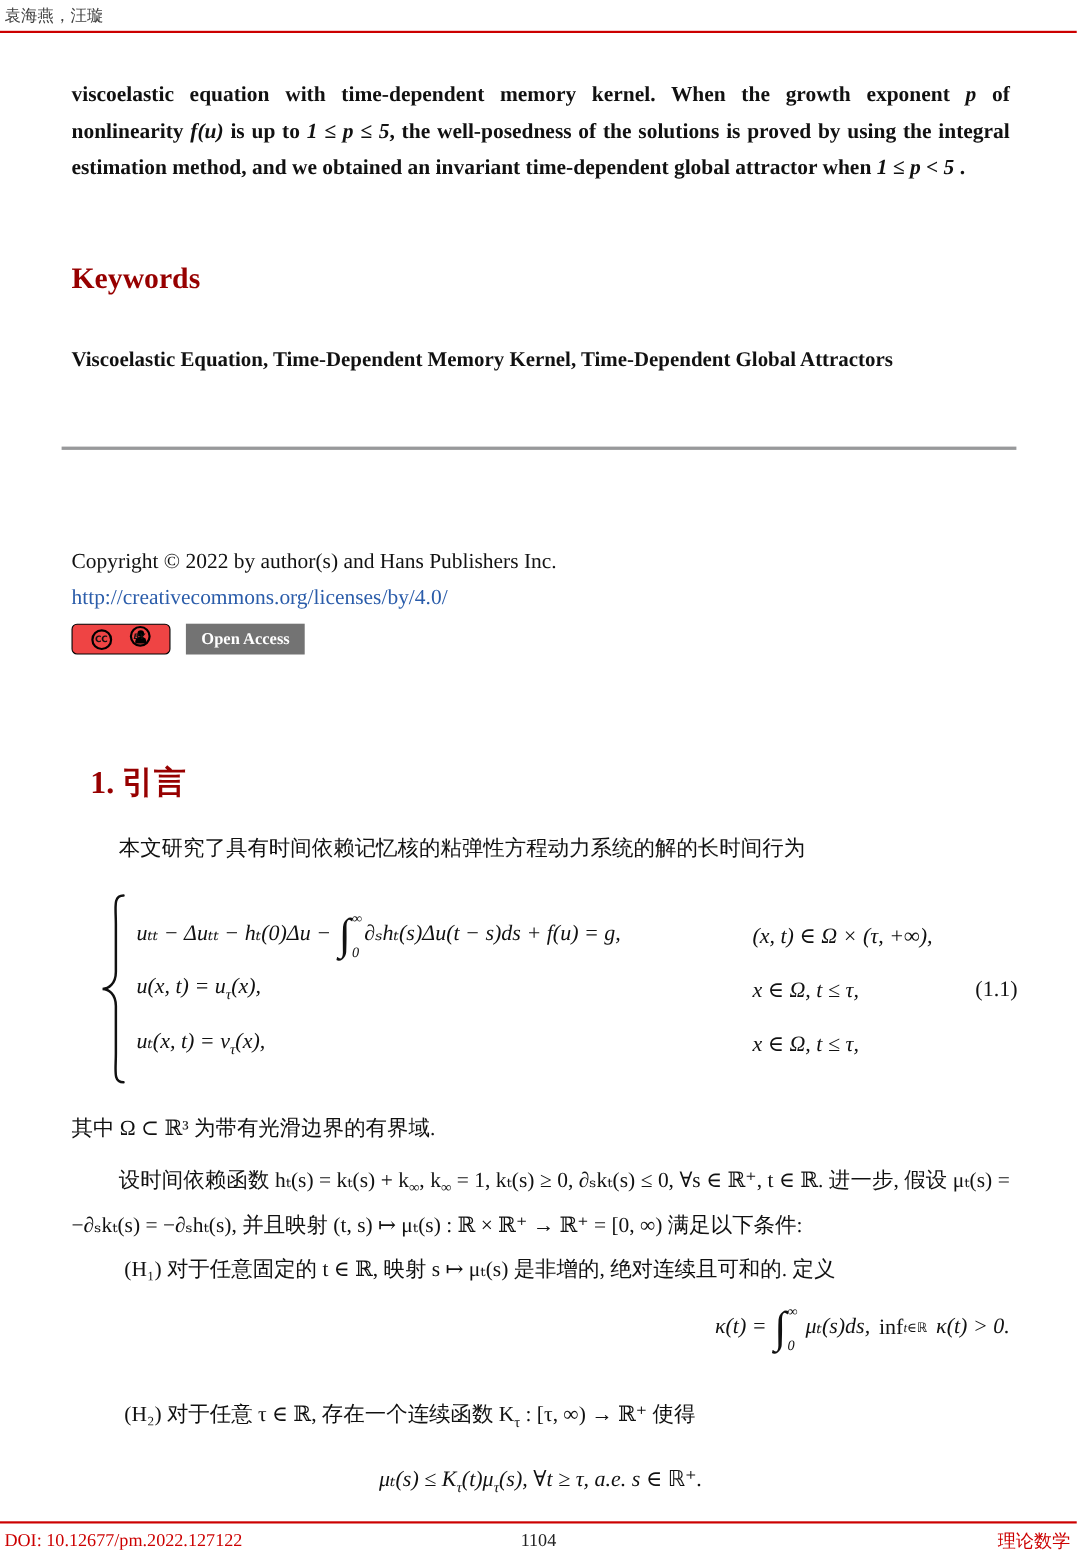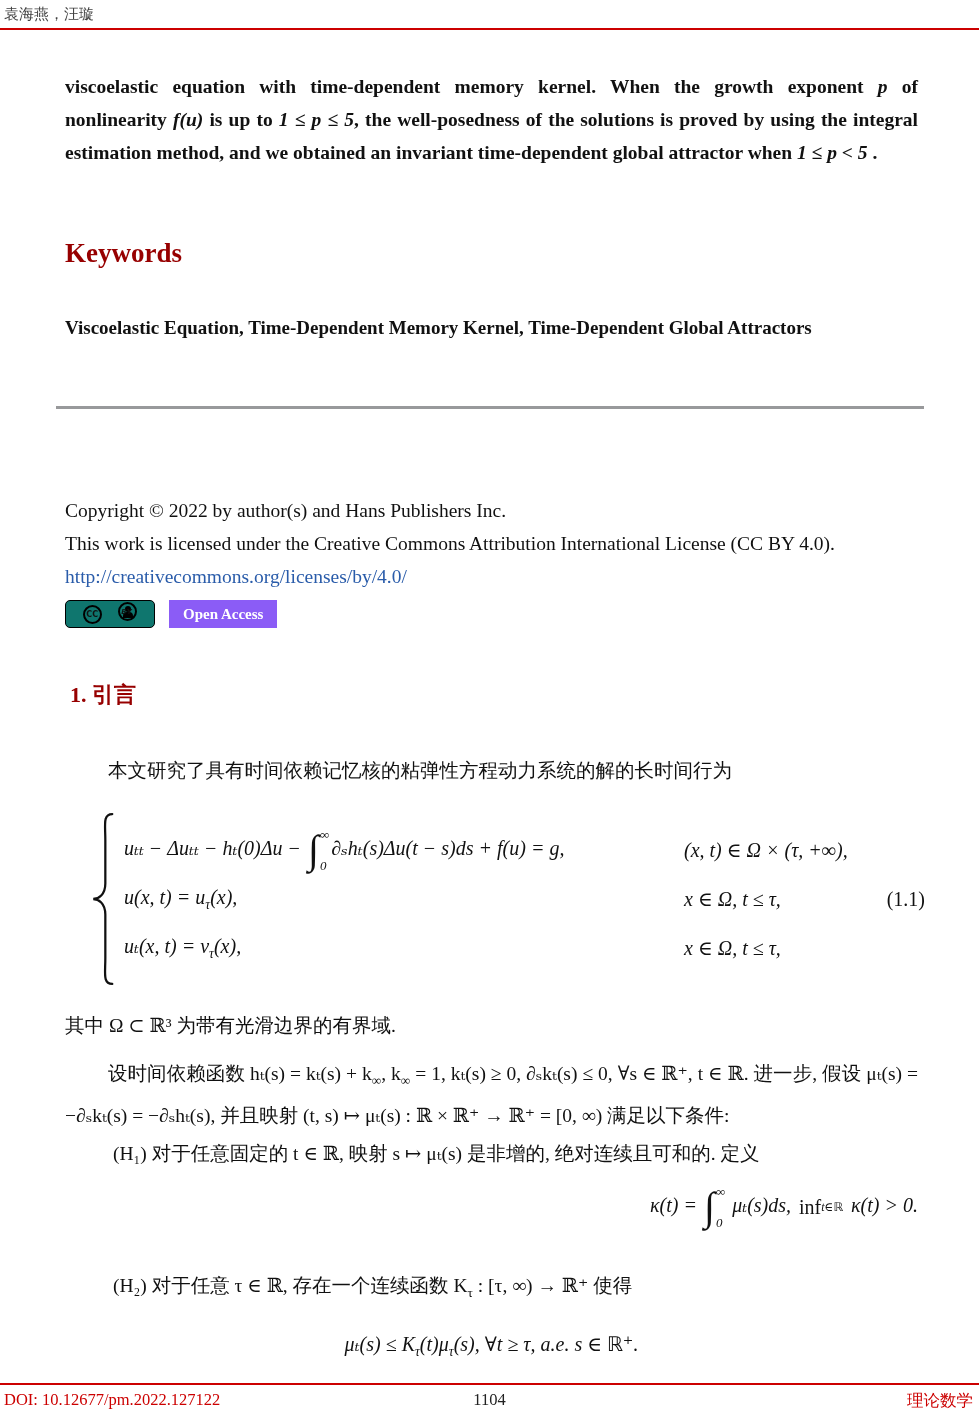--- a/index.html
+++ b/index.html
@@ -23,35 +23,35 @@
   .kw-heading{position:absolute;top:238px;left:65px;margin:0;font-size:27px;font-weight:bold;
     color:var(--heading-maroon,#970000);}
   .kw-text{position:absolute;top:311px;left:65px;width:853px;font-size:19px;font-weight:bold;
     line-height:33px;text-align:justify;}
 
   .divider{position:absolute;top:406px;left:56px;width:868px;height:3px;background:var(--divider-gray,#98999b);}
 
   .license{position:absolute;top:494px;left:65px;width:860px;font-size:19.5px;line-height:33px;}
   .license a{color:var(--link-blue,#2a5caa);text-decoration:none;cursor:pointer;}
   .badges{display:flex;align-items:center;gap:14px;margin-top:7px;}
-  .cc-badge{position:relative;width:90px;height:28px;border:1px solid #000;border-radius:5px;background:#0f766e;
+  .cc-badge{position:relative;width:90px;height:28px;border:1px solid #000;border-radius:5px;background:#ef4444;
     display:inline-flex;align-items:center;justify-content:space-evenly;cursor:pointer;}
   .cc-circle{width:19px;height:19px;border:2px solid #000;border-radius:50%;display:inline-flex;
     align-items:center;justify-content:center;font-size:8px;font-weight:bold;font-family:"DejaVu Sans",sans-serif;}
   .by-wrap{position:relative;width:19px;height:25px;display:inline-block;font-style:italic;}
   .person-circle{position:absolute;top:0;left:0;width:19px;height:19px;border:2px solid #000;border-radius:50%;}
   .person-icon{position:absolute;top:4px;left:6.5px;width:6px;height:6px;background:#000;border-radius:50%;}
   .person-icon::after{content:"";position:absolute;top:6px;left:-2px;width:10px;height:6px;background:#000;
     border-radius:4px 4px 0 0;}
   .by-label{position:absolute;bottom:-2px;left:3px;font-size:7px;font-weight:bold;
     font-family:"DejaVu Sans",sans-serif;letter-spacing:0.5px;}
-  .oa-badge{height:28px;background:#8b5cf6;color:#fff;display:inline-flex;align-items:center;
+  .oa-badge{height:28px;background:#737373;color:#fff;display:inline-flex;align-items:center;
     padding:0 14px;font-size:15px;font-weight:bold;cursor:pointer;}
 
-  .sec-heading{position:absolute;top:675px;left:65px;margin:5px;font-size:22px;font-weight:bold;
+  .sec-heading{position:absolute;top:675px;left:65px;margin:17px;font-size:29px;font-weight:bold;
     color:var(--heading-maroon,#970000);}
 
   .intro{position:absolute;top:757px;left:65px;width:853px;font-size:19.5px;text-indent:2.2em;}
 
   .eq11{position:absolute;top:800px;left:88px;width:837px;display:flex;align-items:center;}
   .brace{flex:0 0 26px;height:198px;}
   .brace svg{width:26px;height:198px;display:block;}
   .eq-lines{flex:1;margin-left:10px;font-size:20px;font-style:italic;}
   .eq-row{display:flex;align-items:center;height:49px;}
   .eq-lhs{width:560px;white-space:nowrap;}
@@ -97,21 +97,20 @@
 
   <div class="abstract"><span>viscoelastic equation with time-dependent memory kernel. When the growth exponent </span><span class="math">p</span><span> of nonlinearity  </span><span class="math">f(u)</span><span> is up to  </span><span class="math">1 ≤ p ≤ 5</span><span>, the well-posedness of the solutions is proved by using the integral estimation method, and we obtained an invariant time-dependent global attractor when  </span><span class="math">1 ≤ p &lt; 5</span><span> .</span></div>
 
   <h2 class="kw-heading">Keywords</h2>
   <div class="kw-text">Viscoelastic Equation, Time-Dependent Memory Kernel, Time-Dependent Global Attractors</div>
 
   <div class="divider"></div>
 
   <div class="license">
     <div>Copyright © 2022 by author(s) and Hans Publishers Inc.</div>
-    <div>This work is licensed under the Creative Commons Attribution International License (CC BY 4.0).</div>
     <div><a>http://creativecommons.org/licenses/by/4.0/</a></div>
     <div class="badges">
       <span class="cc-badge">
         <span class="cc-circle">CC</span>
         <span class="by-wrap">
           <span class="person-circle"></span>
           <span class="person-icon"></span>
           <span class="by-label">BY</span>
         </span>
       </span>

